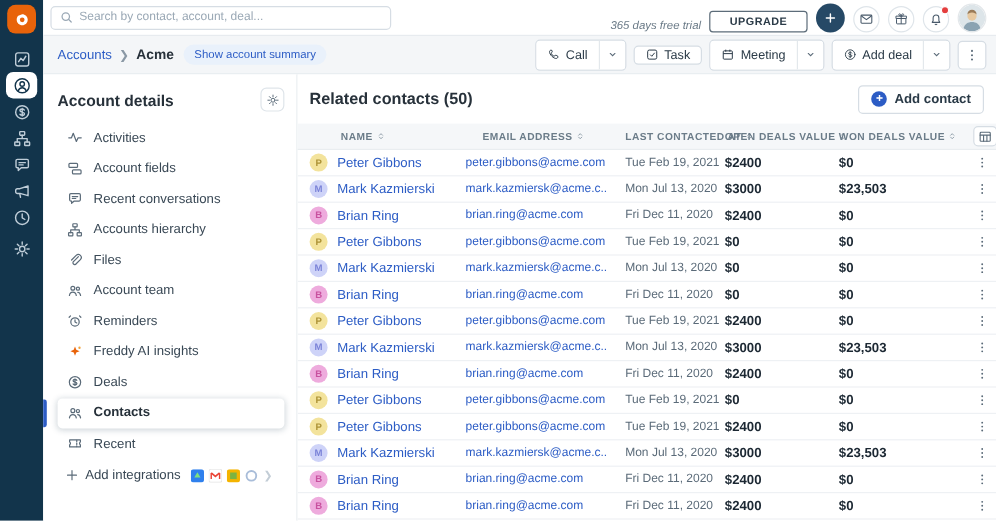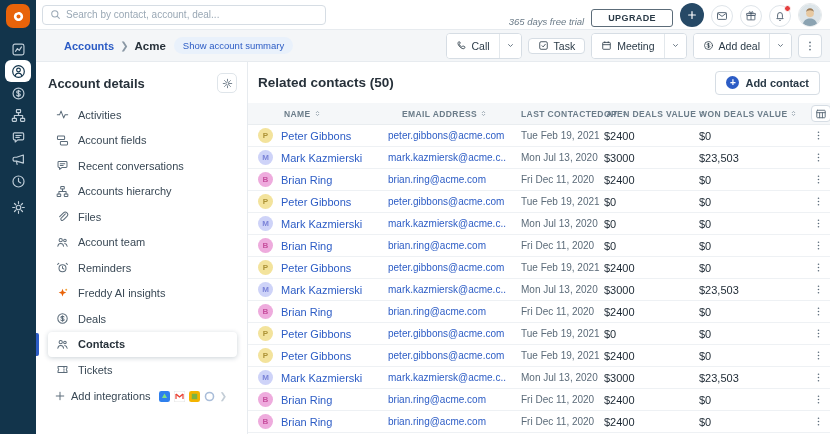--- a/index.html
+++ b/index.html
@@ -26,21 +26,21 @@
   .search input::placeholder { color:#9aa8b5; }
   .topbar-right { margin-left:auto; display:flex; align-items:flex-end; gap:7px; }
   .trial { font-size:9.5px; font-style:italic; color:#6a7a87; white-space:nowrap; }
   .upgrade { font-size:9px; font-weight:bold; letter-spacing:.4px; color:#2a3a47; background:#fff; border:1.2px solid #5c6c79; border-radius:3px; padding:3px 16px; cursor:pointer; font-family:inherit; }
   .circle-btn { width:22px; height:22px; border-radius:50%; border:1px solid #dfe5ea; background:#fff; color:#48596a; display:flex; align-items:center; justify-content:center; cursor:pointer; position:relative; }
   .circle-btn.primary { width:24px; height:24px; background:#264966; color:#fff; border:none; }
   .notif-dot { position:absolute; top:-1px; right:-1px; width:7px; height:7px; border-radius:50%; background:#e43e3e; border:1.5px solid #fff; }
   .avatar-photo { width:24px; height:24px; border-radius:50%; overflow:hidden; cursor:pointer; border:1px solid #e3e7ea; }
 
   .subbar { height:32px; background:#f4f6f8; border-bottom:1px solid #e7ebef; display:flex; align-items:center; padding:0 8px 0 12px; flex-shrink:0; }
-  .crumb-link { color:#2c5cc5; font-size:11px; font-weight:700;margin-left:16px; }
+  .crumb-link { color:#2c5cc5; font-size:11px; font-weight:400; }
   .crumb-sep { color:#8a98a5; font-size:10px; margin:0 6px; }
   .crumb-current { color:#27313a; font-size:11.5px; font-weight:bold; }
   .pill { margin-left:8px; background:#e9f1fb; color:#2c5cc5; font-size:9.5px; font-weight:500; border-radius:10px; padding:3px 9px; cursor:pointer; white-space:nowrap;text-align:center; }
   .actions { margin-left:auto; display:flex; align-items:center; gap:6px; }
   .btn-group { display:flex; border:1px solid #d6dde4; border-radius:4px; background:#fff; overflow:hidden; }
   .btn { display:flex; align-items:center; gap:5px; height:22px; padding:0 9px; background:#fff; border:none; font-size:10.5px; font-weight:500; color:#2a3a47; cursor:pointer; font-family:inherit; white-space:nowrap; }
   .btn.solo { border:1px solid #d6dde4; border-radius:4px; height:16px; }
   .btn-group .btn { height:24px; }
   .btn.chev { padding:0 6px; border-left:1px solid #e3e8ec; color:#5b6b79; }
   .btn.iconbtn { border:1px solid #d6dde4; border-radius:4px; height:24px; width:24px; padding:0; justify-content:center; color:#5b6b79; }
@@ -79,21 +79,21 @@
   .tbody { flex:1; overflow:hidden; }
   .row { height:22px; border-bottom:1px solid #eef1f4; cursor:default; }
   .name-cell { display:flex; align-items:center; gap:8px; min-width:0; }
   .av { width:15px; height:15px; border-radius:50%; flex-shrink:0; font-size:8px; font-weight:bold; display:flex; align-items:center; justify-content:center; }
   .av-yellow { background:#f3e39c; color:#ad9336; }
   .av-lavender { background:#ced3f8; color:#7b83d8; }
   .av-pink { background:#eeabdd; color:#c8519f; }
   .name-link { color:#2c5cc5; font-size:11px; font-weight:500; white-space:nowrap; overflow:hidden; text-overflow:ellipsis; }
   .email-link { color:#2c5cc5; font-size:10px; white-space:nowrap; overflow:hidden; text-overflow:ellipsis; display:block; }
   .date { color:#5b6b79; font-size:10px; white-space:nowrap; }
-  .money { color:#1c2833; font-size:11px; font-weight:normal; }
+  .money { color:#1c2833; font-size:11px; font-weight:bold; }
   .menu-cell { justify-self:end; color:#5b6b79; cursor:pointer; display:flex; }
 </style>
 </head>
 <body>
 
 <div class="app">
 
   <aside class="rail">
     <div class="logo">
       <svg width="15" height="15" viewBox="0 0 16 16">
@@ -421,21 +421,21 @@
               </span>
               <span>Contacts</span>
             </div>
             <div class="panel-item">
               <span class="ic">
                 <svg width="13" height="13" viewBox="0 0 16 16" fill="none" stroke="currentColor" stroke-width="1.25" stroke-linecap="round" stroke-linejoin="round">
                   <path d="M2.5 6.6V4.4h11v2.2a1.6 1.6 0 0 0 0 2.8v2.2h-11V9.4a1.6 1.6 0 0 0 0-2.8z"></path>
                   <path d="M9.8 4.8v6.4" stroke-dasharray="1.4 1.4"></path>
                 </svg>
               </span>
-              <span>Tickets</span>
+              <span>Recent</span>
             </div>
           </div>
         <div class="integrations">
           <span class="ic" style="color:#5b6b79">
               <svg width="12" height="12" viewBox="0 0 16 16" fill="none" stroke="currentColor" stroke-width="1.3" stroke-linecap="round">
                 <path d="M8 3v10M3 8h10"></path>
               </svg>
             </span>
           <span class="lbl">Add integrations</span>
           <span class="mini-icons">

